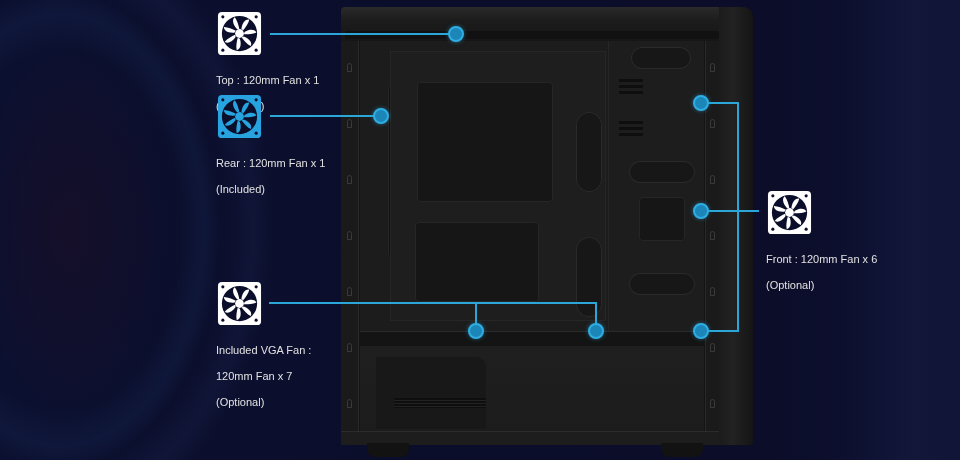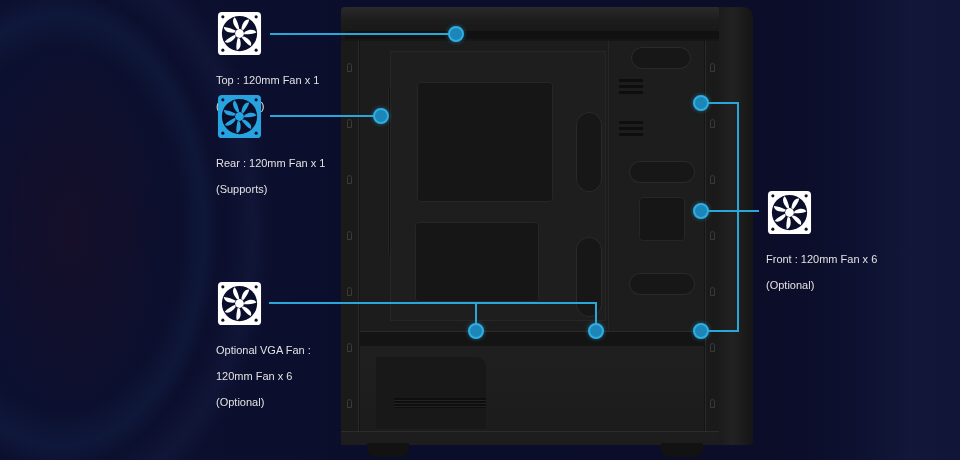--- a/index.html
+++ b/index.html
@@ -242,31 +242,31 @@
     <div>(Optional)</div>
   </div>
 </div>
 
 <div class="callout" style="left:216px;top:93px;">
   <svg class="fan-icon" style="color:#27a4df">
       <use href="#fan-sym"></use>
     </svg>
   <div class="callout-label">
     <div>Rear : 120mm Fan x 1</div>
-    <div>(Supports)</div>
+    <div>(Included)</div>
   </div>
 </div>
 
 <div class="callout" style="left:216px;top:280px;">
   <svg class="fan-icon" style="color:#ffffff">
       <use href="#fan-sym"></use>
     </svg>
   <div class="callout-label">
-    <div>Optional VGA Fan :</div>
-    <div>120mm Fan x 6</div>
+    <div>Included VGA Fan :</div>
+    <div>120mm Fan x 7</div>
     <div>(Optional)</div>
   </div>
 </div>
 
 <div class="callout" style="left:766px;top:189px;">
   <svg class="fan-icon" style="color:#ffffff">
       <use href="#fan-sym"></use>
     </svg>
   <div class="callout-label">
     <div>Front : 120mm Fan x 6</div>

